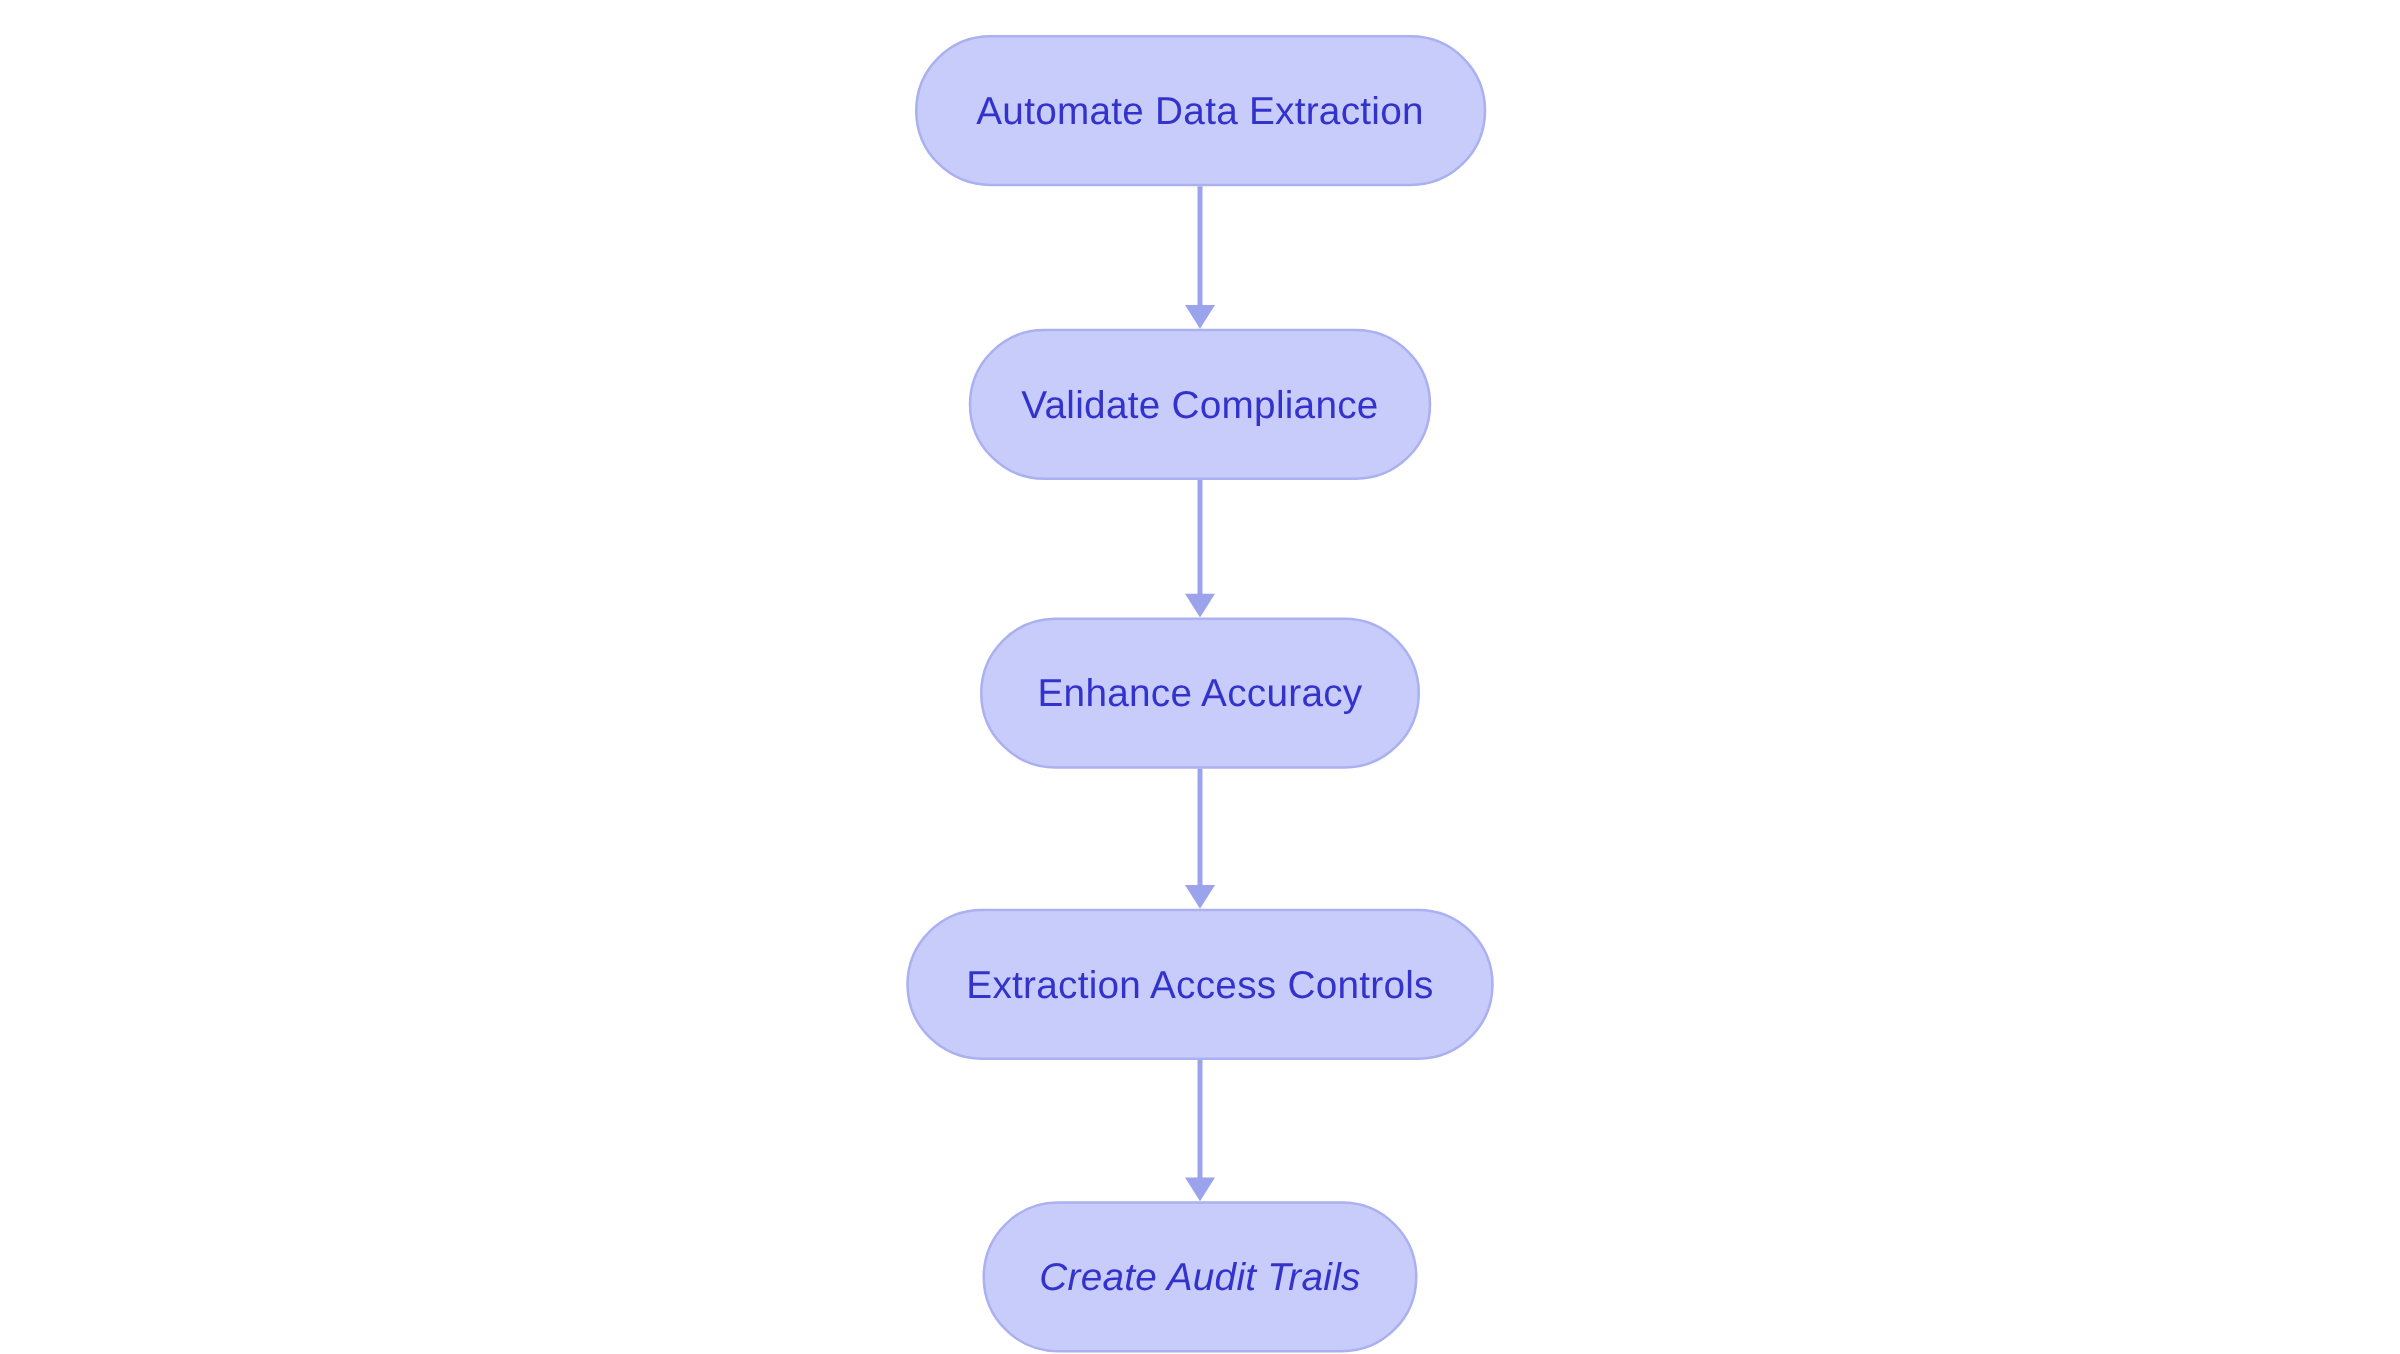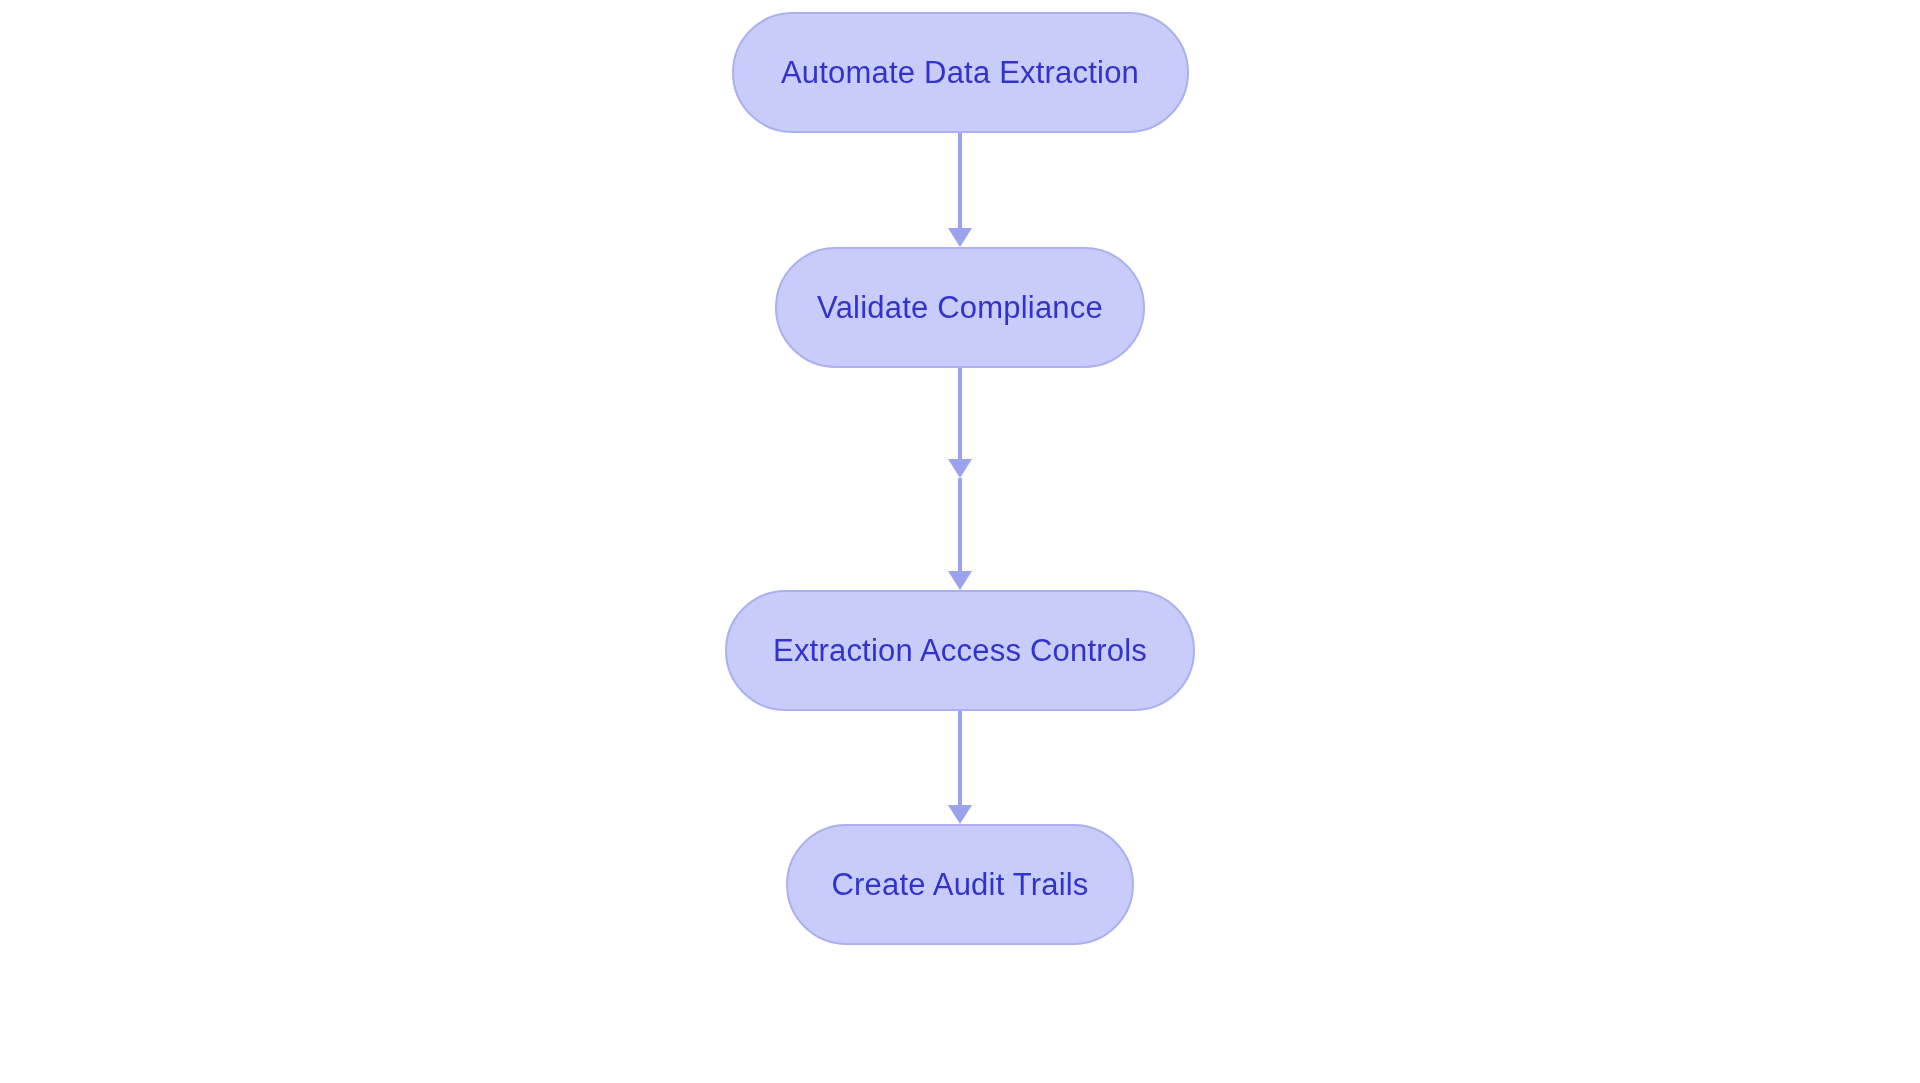--- a/index.html
+++ b/index.html
@@ -18,21 +18,21 @@
   #flowchart {
     position: relative;
     width: 1920px;
     height: 1083px;
     background: #ffffff;
   }
 
   .flow-column {
     position: absolute;
     left: 0;
-    top: 0;
+    top: 16px;
     width: 1920px;
     height: 982px;
     display: flex;
     flex-direction: column;
     align-items: center;
     justify-content: flex-start;
   }
 
   
   .node {
@@ -54,21 +54,21 @@
     letter-spacing: 0.2px;
     white-space: nowrap;
     line-height: 1;
     user-select: none;
   }
 
   .node-w1 { width: 457px; }
   .node-w2 { width: 370px; }
   .node-w3 { width: 352px; }
   .node-w4 { width: 470px; }
-  .node-w5 { width: 348px; }
+  .node-w5 { width: 348px; font-style: italic; }
 
   
   .connector {
     position: relative;
     width: 26px;
     flex: none;
     display: block;
   }
   .connector svg {
     display: block;
@@ -100,20 +100,23 @@
       <span class="node-label">Validate Compliance</span>
     </div>
 
     <div class="connector">
       <svg width="26" height="110" viewBox="0 0 26 110" xmlns="http://www.w3.org/2000/svg">
         <line x1="13" y1="0" x2="13" y2="92" stroke="#9ba3ec" stroke-width="4"></line>
         <polygon points="1,91 25,91 13,110" fill="#9ba3ec"></polygon>
       </svg>
     </div>
 
+    <div class="node node-w3">
+      <span class="node-label">Enhance Accuracy</span>
+    </div>
 
     <div class="connector">
       <svg width="26" height="112" viewBox="0 0 26 112" xmlns="http://www.w3.org/2000/svg">
         <line x1="13" y1="0" x2="13" y2="94" stroke="#9ba3ec" stroke-width="4"></line>
         <polygon points="1,93 25,93 13,112" fill="#9ba3ec"></polygon>
       </svg>
     </div>
 
     <div class="node node-w4">
       <span class="node-label">Extraction Access Controls</span>

